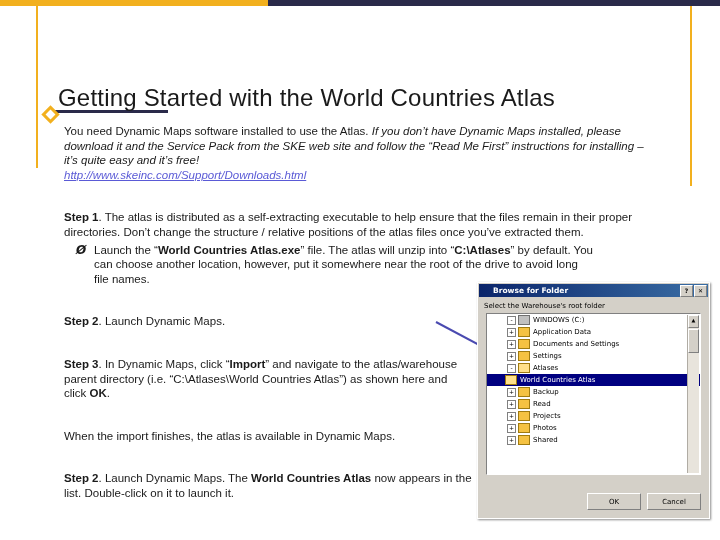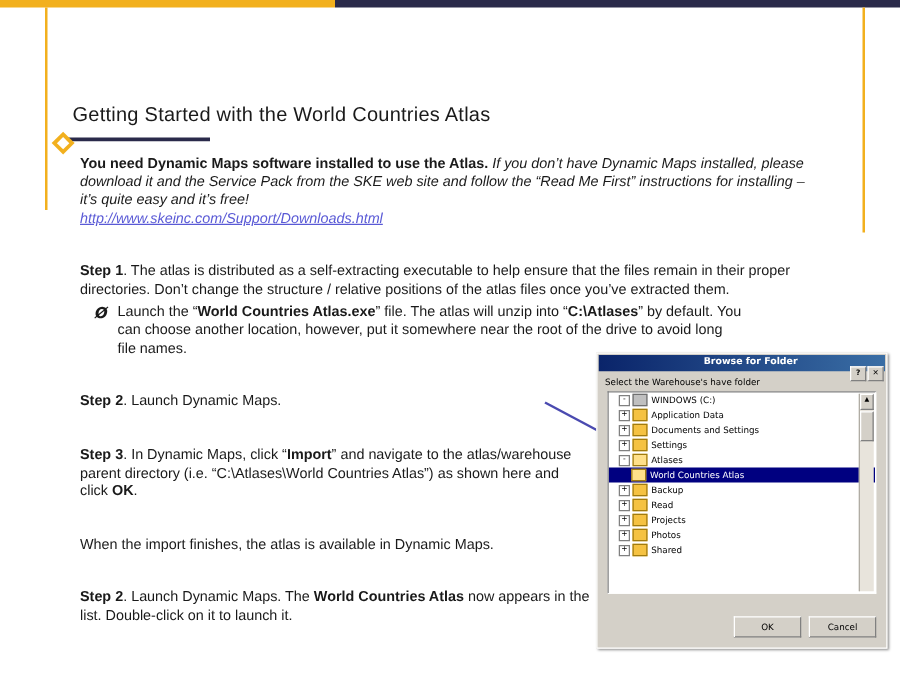--- a/index.html
+++ b/index.html
@@ -58,21 +58,21 @@
     left: 47px; top: 111px;
     width: 7px; height: 7px;
     background: #ffffff;
     transform: rotate(45deg);
   }
 
   
   .slide-title {
     position: absolute;
     left: 58px; top: 84px;
-    font-size: 16px;
+    font-size: 24px;
     color: #1a1a1a;
     font-weight: normal;
     letter-spacing: 0.2px;
     white-space: nowrap;
   }
 
   
   .body {
     position: absolute;
     left: 64px; top: 124px;
@@ -82,21 +82,21 @@
     line-height: 14.6px;
   }
   .para { margin: 0 0 0 0; }
   .para + .para { margin-top: 28px; }
   .b { font-weight: bold; }
   .link {
     color: #5a5ad6;
     font-style: italic;
   }
   .intro { font-style: italic; }
-  .intro .lead { font-style: normal; font-weight: bold; text-align: center; }
+  .intro .lead { font-style: normal; font-weight: normal; text-align: center; }
 
   .sub-bullet {
     margin-top: 3px;
     padding-left: 30px;
     position: relative;
     width: 500px;
   }
   .wingding {
     position: absolute;
     left: 12px; top: 0;
@@ -132,21 +132,20 @@
   .dlg-title {
     height: 13px;
     background: linear-gradient(to right, #0a246a, #3a6ea5);
     color: #fff;
     font-size: 7.5px;
     font-weight: bold;
     display: flex;
     align-items: center;
     padding-left: 14px;
     margin: 1px;
-    flex-direction: column;
   }
   .dlg-title .caps {
     display: flex;
     margin-left: auto;
     gap: 1px;
     padding-right: 1px;
   }
   .cap-btn {
     width: 11px; height: 10px;
     background: #d4d0c8;
@@ -171,21 +170,21 @@
     background: #ffffff;
     border: 1px solid #808080;
     border-right-color: #fff;
     border-bottom-color: #fff;
     overflow: hidden;
   }
   .tree-row {
     display: flex;
     align-items: center;
     height: 12px;
-    padding-left: 8px;
+    padding-left: 20px;
     font-size: 7px;
     white-space: nowrap;
   }
   .folder {
     width: 10px; height: 8px;
     background: #f5c242;
     border: 1px solid #a07b10;
     margin-right: 3px;
     flex: 0 0 auto;
   }
@@ -306,21 +305,21 @@
 </svg>
 
 <div class="dialog">
   <div class="dlg-title">
     <span>Browse for Folder</span>
     <span class="caps">
       <span class="cap-btn">?</span>
       <span class="cap-btn">✕</span>
     </span>
   </div>
-  <div class="dlg-prompt">Select the Warehouse's have folder</div>
+  <div class="dlg-prompt">Select the Warehouse's root folder</div>
 
   <div class="tree-box">
     <div class="tree-row">
         <span class="plus">-</span>
         <span class="drive"></span>
         <span>WINDOWS (C:)</span>
       </div>
     <div class="tree-row ind1">
         <span class="plus">+</span>
         <span class="folder"></span>

